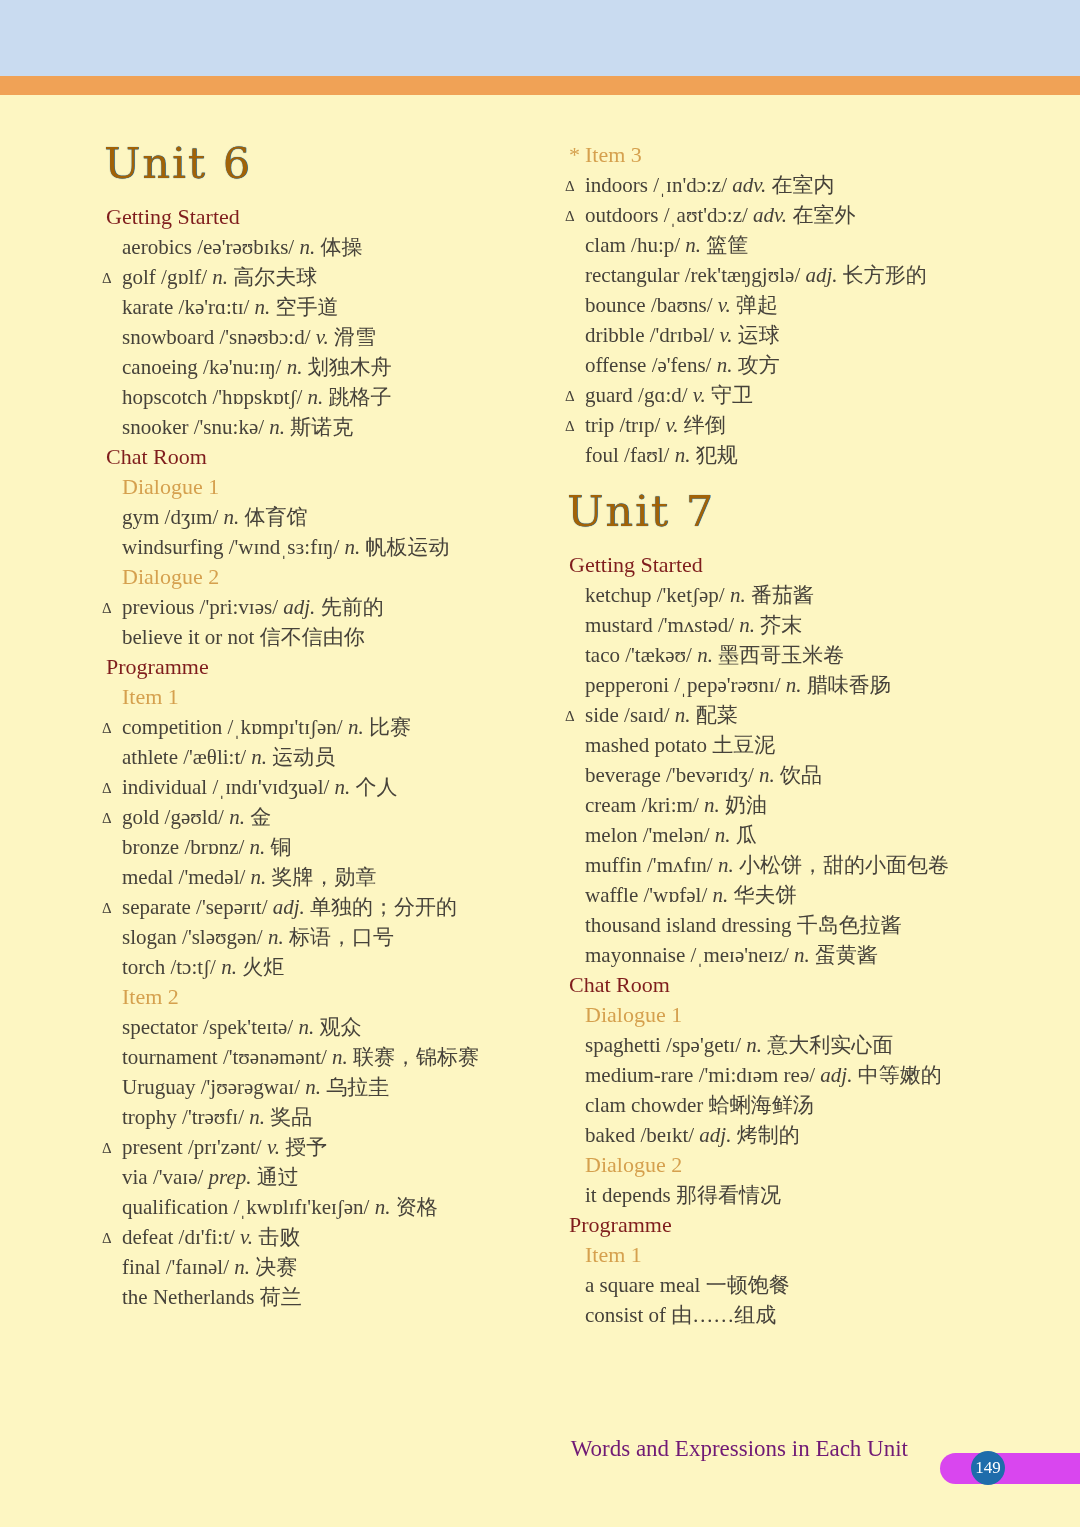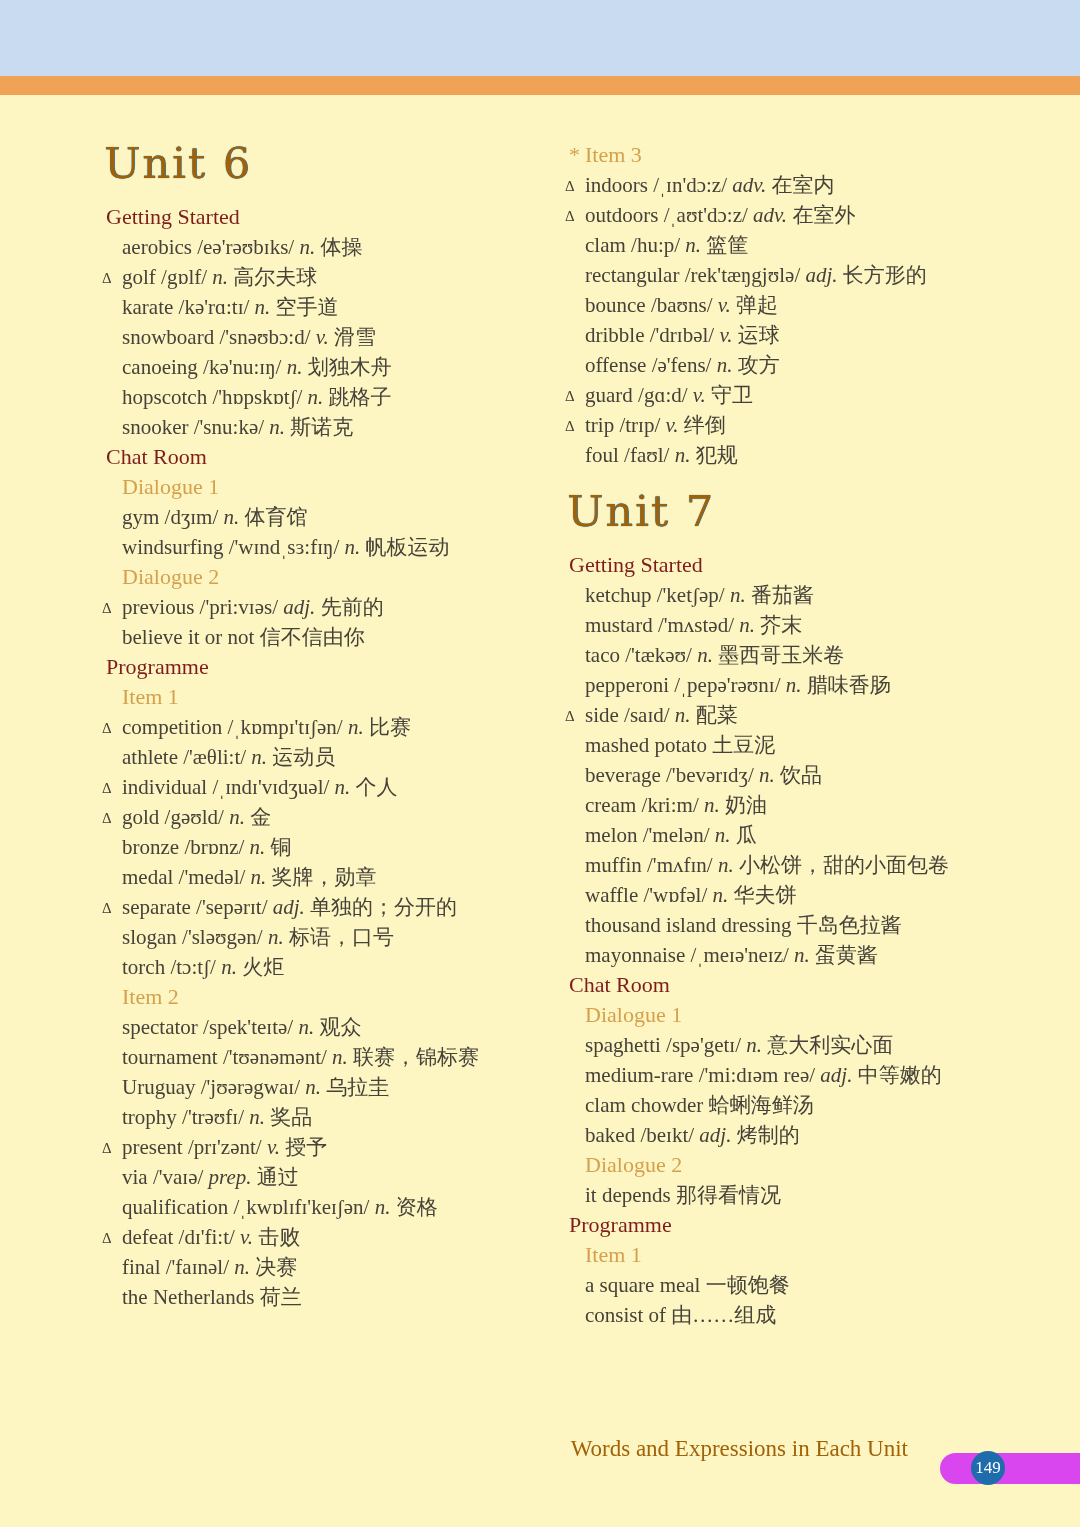--- a/index.html
+++ b/index.html
@@ -37,21 +37,21 @@
   .entry {
     font-size:21px; line-height:30px; color:#46423a;
     padding-left:22px; position:relative; white-space:nowrap;
   }
   .entry .marker { position:absolute; left:2px; top:1px; font-size:15px; }
   .entry .pos { font-style:italic; }
   .entry .def { font-family:"Liberation Serif","DejaVu Serif",serif; }
 
   .footer-label {
     position:absolute; top:1436px; right:172px;
-    font-size:23px; color:#a16207; white-space:nowrap;
+    font-size:23px; color:#701a75; white-space:nowrap;
   }
   .page-pill {
     position:absolute; top:1433px; left:940px; width:140px; height:31px;
     background:#d946ef; border-radius:16px 0 0 16px;margin-top:20px;
   }
   .page-circle {
     position:absolute; left:31px; top:-2px; width:34px; height:34px;
     border-radius:50%; background:#1e6cab; color:#ffffff;
     font-size:17px; line-height:34px; text-align:center;
     font-family:"Liberation Serif",serif;

